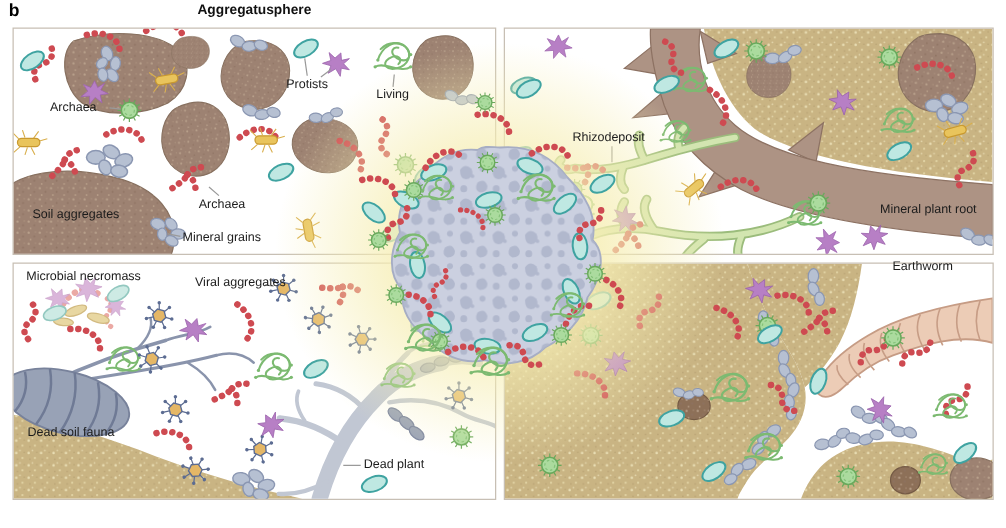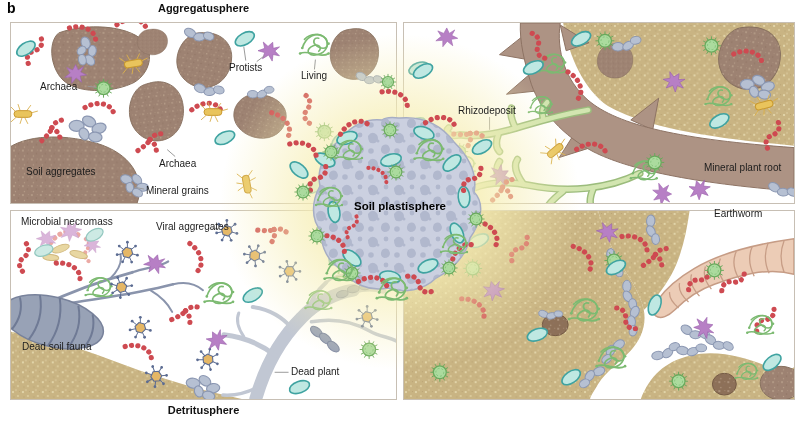--- a/index.html
+++ b/index.html
@@ -436,30 +436,28 @@
   <use href="#gFungi" transform="translate(350,150)"></use>
   <use href="#gFungi" transform="translate(430,150) scale(1.1)"></use>
   <use href="#gFungi" transform="translate(330,197)"></use>
   <use href="#gFungi" transform="translate(340,270) scale(1.1)"></use>
   <use href="#gFungi" transform="translate(455,244)"></use>
   <use href="#gFungi" transform="translate(393,289) scale(1.15)"></use>
 </svg>
 
 <div class="figlab" style="left:7px;top:0px">b</div>
 <div class="ttl" style="left:10px;top:2px;width:387px">Aggregatusphere</div>
-<div class="ttl" style="left:10px;top:404px;width:387px">Detritusphere</div>
 
 <div class="lab" style="left:40px;top:81px">Archaea</div>
 <div class="lab" style="left:229px;top:62px">Protists</div>
 <div class="lab" style="left:301px;top:70px">Living</div>
 <div class="lab" style="left:26px;top:166px">Soil aggregates</div>
 <div class="lab" style="left:159px;top:158px">Archaea</div>
 <div class="lab" style="left:146px;top:185px">Mineral grains</div>
 <div class="lab" style="left:458px;top:105px">Rhizodeposit</div>
 <div class="lab" style="left:704px;top:162px">Mineral plant root</div>
 <div class="lab" style="left:21px;top:216px">Microbial necromass</div>
 <div class="lab" style="left:156px;top:221px">Viral aggregates</div>
 <div class="lab" style="left:22px;top:341px">Dead soil fauna</div>
 <div class="lab" style="left:291px;top:366px">Dead plant</div>
 <div class="lab" style="left:714px;top:208px">Earthworm</div>
-<div class="lab ctr" style="left:325px;top:200px;width:150px">Soil plastisphere</div>
 
 </div>
 
 </body></html>

